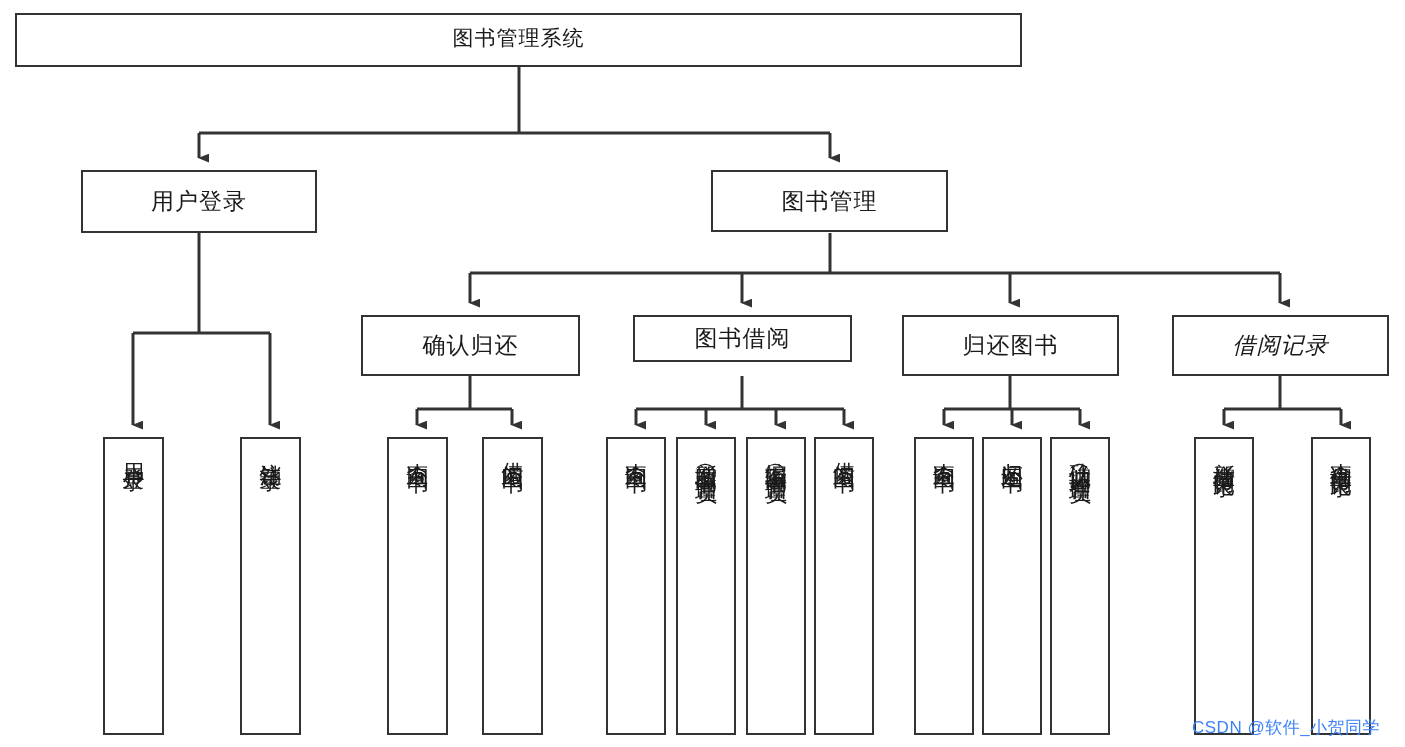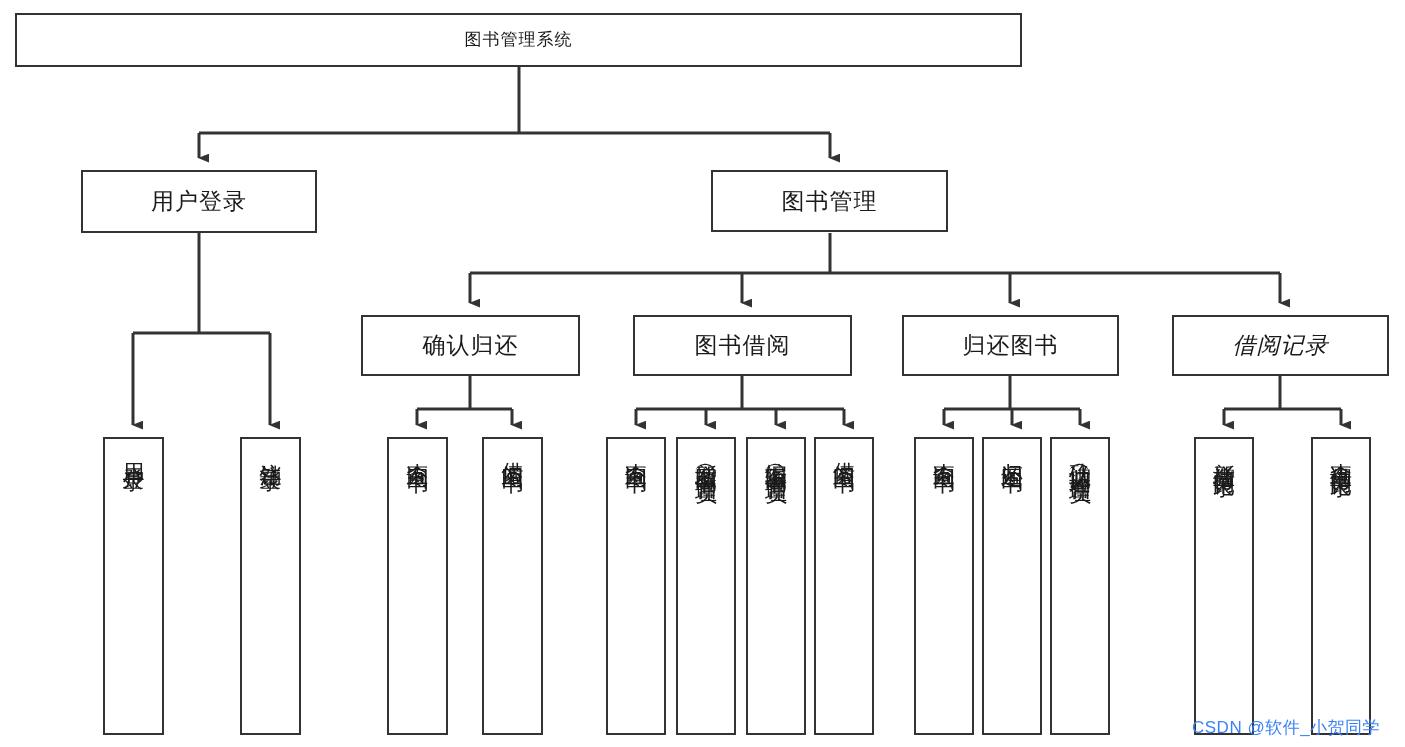--- a/index.html
+++ b/index.html
@@ -40,22 +40,23 @@
     display: block;
     text-align: center;
     line-height: 1.15;
     white-space: nowrap;
   }
   .node.horiz .label {
     font-size: 23px;
     letter-spacing: 1px;
   }
   .node.root .label {
-    font-size: 17px;
+    font-size: 21px;
     letter-spacing: 1px;
+    font-family: Liberation Mono, monospace;
   }
   .node.leaf {
     align-items: flex-start;
     padding-top: 6px;
   }
   .node.leaf .label {
     writing-mode: vertical-rl;
     text-orientation: upright;
     font-size: 22px;
     letter-spacing: 3px;
@@ -135,21 +136,21 @@
   </div>
 
   <div class="node horiz" style="left:711px; top:170px; width:237px; height:62px;">
     <span class="label">图书管理</span>
   </div>
 
   <div class="node horiz" style="left:361px; top:315px; width:219px; height:61px;">
     <span class="label">确认归还</span>
   </div>
 
-  <div class="node horiz" style="left:633px; top:315px; width:219px; height:61px;">
+  <div class="node horiz" style="left:633px; top:315px; width:219px; height:47px;">
     <span class="label">图书借阅</span>
   </div>
 
   <div class="node horiz" style="left:902px; top:315px; width:217px; height:61px;">
     <span class="label">归还图书</span>
   </div>
 
   <div class="node horiz" style="left:1172px; top:315px; width:217px; height:61px;font-style:italic;">
     <span class="label">借阅记录</span>
   </div>

